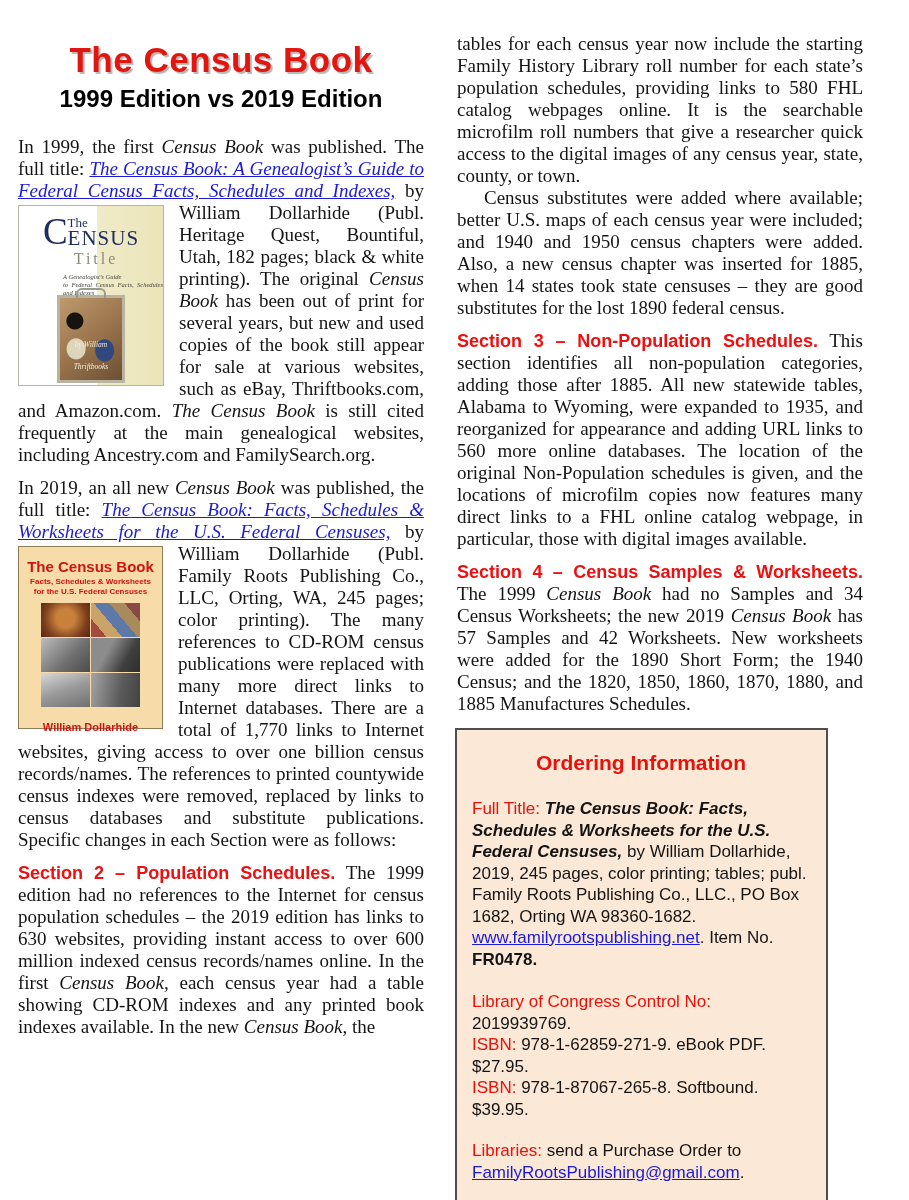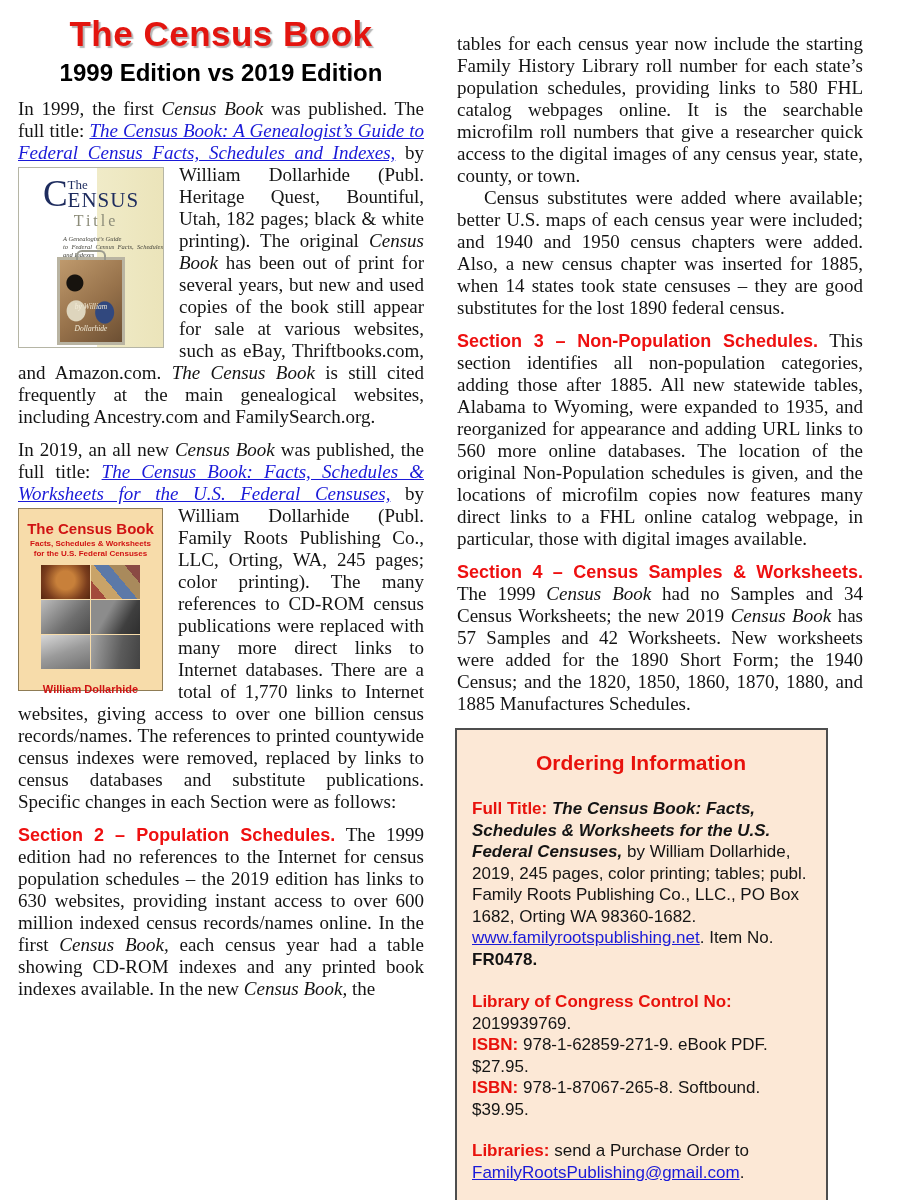--- a/index.html
+++ b/index.html
@@ -6,21 +6,21 @@
   .page {
     position: relative;
     width: 909px;
     height: 1200px;
     background: #ffffff;
     overflow: hidden;
     font-family: "Liberation Serif", "DejaVu Serif", serif;
     color: #141414;
   }
   .col { position: absolute; }
-  .col-left  { left: 18px;  top: 14px; width: 406px; }
+  .col-left  { left: 18px;  top: 40px; width: 406px; }
   .col-right { left: 457px; top: 33px; width: 406px; }
 
   
   .doc-title {
     margin: 0;
     font-family: "Liberation Sans", "DejaVu Sans", sans-serif;
     font-weight: bold;
     font-size: 35px;
     line-height: 40px;
     letter-spacing: 0.5px;
@@ -38,38 +38,38 @@
     color: #000000;
   }
 
   
   .body-p {
     font-size: 19px;
     line-height: 22px;
     text-align: justify;
     margin: 0 0 11px 0;
   }
-  .first-p { margin-top: 12px; }
+  .first-p { margin-top: 24px; }
   .nogap   { margin-bottom: 0; }
   .jlast   { text-align-last: justify; }
   .indent  { text-indent: 27px; }
 
   
   .s-i   { font-style: italic; }
   .s-b   { font-weight: bold; }
   .s-bi  { font-weight: bold; font-style: italic; }
   .s-il  { font-style: italic; color: #1a1ad8; text-decoration: underline; }
   .s-l   { color: #1a1ad8; text-decoration: underline; }
   .s-sec {
     font-family: "Liberation Sans", "DejaVu Sans", sans-serif;
     font-weight: bold;
     font-size: 18px;
     color: #ee1010;
   }
-  .s-rb  { color: #e8120c; font-weight: bold; }
+  .s-rb  { color: #e8120c; font-weight: normal; }
 
   
   .cover {
     float: left;
     position: relative;
     box-sizing: border-box;
     margin: 3px 15px 7px 0;
   }
   .cover1 {
     width: 146px; height: 181px;
@@ -172,21 +172,21 @@
             <span class="c1-the">The</span>
             <span class="c1-rest">ENSUS</span>
           </span>
         </div>
         <div class="c1-book">Title</div>
         <div class="c1-tags">
           <div class="c1-tag">A Genealogist's Guide</div>
           <div class="c1-tag">to Federal Census Facts, Schedules and Indexes</div>
         </div>
         <div class="c1-photo">
-          <div class="c1-byline">by William Dollarhide</div>
+          <div class="c1-byline">by William Thriftbooks</div>
         </div>
       </div>
       <span><span>William Dollarhide (Publ. Heritage Quest, Bountiful, Utah, 182 pages; black &amp; white printing). The original </span><span class="s-i">Census Book</span><span> has been out of print for several years, but new and used copies of the book still appear for sale at various websites, such as eBay, Thriftbooks.com, and Amazon.com. </span><span class="s-i">The Census Book</span><span> is still cited frequently at the main genealogical websites, including Ancestry.com and FamilySearch.org.</span></span>
     </div>
 
     <div class="body-p nogap jlast"><span>In 2019, an all new </span><span class="s-i">Census Book</span><span> was published, the full title: </span><span class="s-il">The Census Book: Facts, Schedules &amp; Worksheets for the U.S. Federal Censuses,</span><span> by</span></div>
 
     <div class="body-p">
       <div class="cover cover2">
         <div class="c2-title">The Census Book</div>

